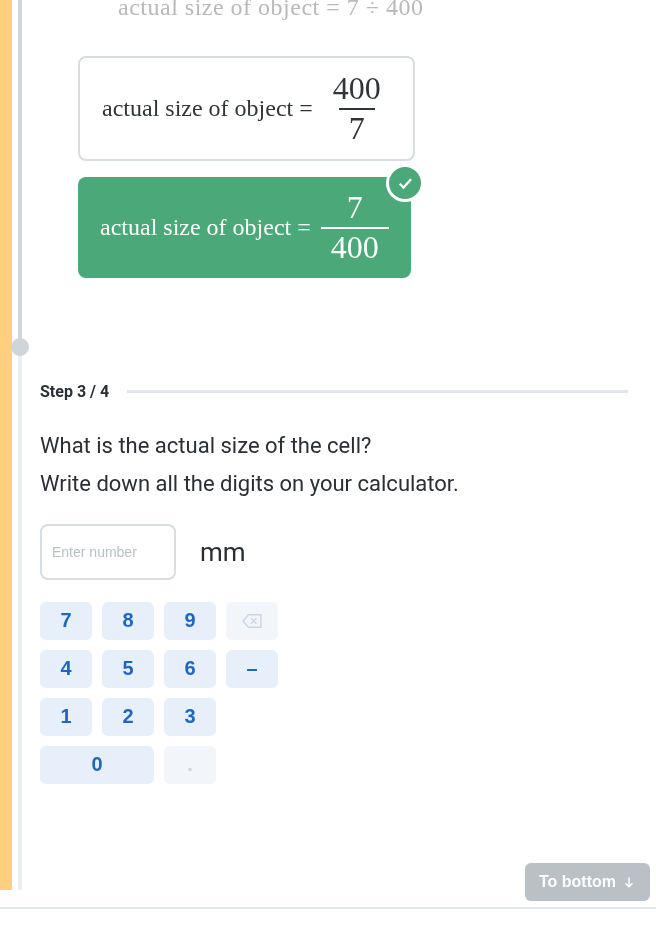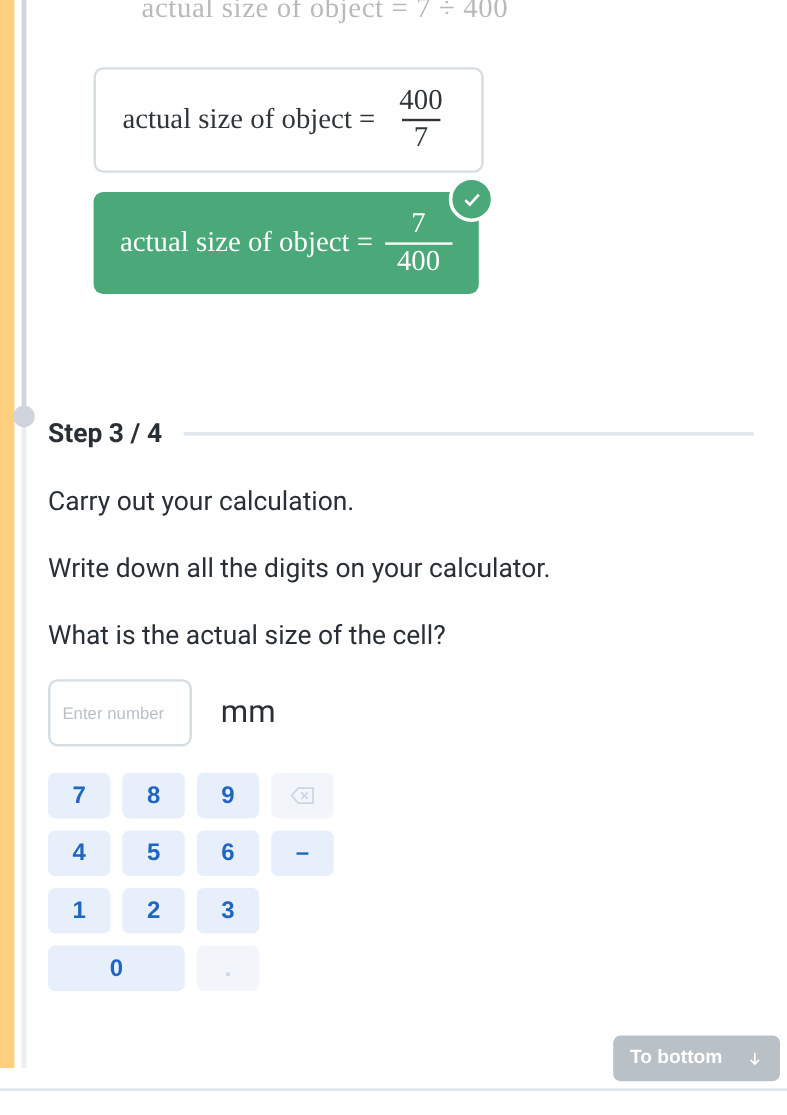--- a/index.html
+++ b/index.html
@@ -5,42 +5,42 @@
   html,body{margin:0;padding:0;font-family:-apple-system,BlinkMacSystemFont,"Segoe UI",Roboto,Arial,sans-serif;background:#fff;}
   .page{width:656px;height:929px;position:relative;box-sizing:border-box;overflow:hidden;}
   .left-rail{position:absolute;left:0;top:0;width:12px;height:890px;background:#ffcf80;}
   .timeline{position:absolute;left:18px;top:0;width:4px;height:890px;}
   .timeline .seg-upper{position:absolute;left:0;top:0;width:4px;height:340px;background:#cfd5db;}
   .timeline .seg-lower{position:absolute;left:0;top:340px;width:4px;height:550px;background:#eceff1;}
   .step-dot{position:absolute;left:11px;top:338px;width:18px;height:18px;border-radius:50%;background:#cfd5db;}
   .content{position:absolute;left:40px;top:0;right:16px;padding-right:12px;}
   .answer-card{border:2px solid #d6dde3;border-radius:8px;padding:14px 22px;display:inline-flex;align-items:center;font-family:Georgia,"Times New Roman",serif;color:#30353a;font-size:24px;margin-bottom:16px;background:#fff;}
   .answer-card.correct{background:#4aa879;color:#fff;border:none;position:relative;}
-  .frac{display:inline-flex;flex-direction:column;align-items:center;margin-left:10px;font-size:24px;line-height:1.05;}
+  .frac{display:inline-flex;flex-direction:column;align-items:center;margin-left:10px;font-size:32px;line-height:1.05;}
   .frac .fl{border-top:2px solid currentColor;padding:2px 10px 0;}
   .frac .ft{padding:0 10px 2px;}
   .check-badge{position:absolute;top:-13px;right:-13px;width:32px;height:32px;border-radius:50%;background:#4aa879;border:3px solid #fff;display:flex;align-items:center;justify-content:center;}
   .check-badge svg{stroke:#fff;stroke-width:3;fill:none;}
   .cards-wrap{padding:24px 0 0 38px;margin-top:32px;}
   .step-hdr{display:flex;align-items:center;margin-top:88px;}
-  .step-hdr .lbl{font-weight:700;color:#2a2f36;font-size:22px;margin-right:18px;}
+  .step-hdr .lbl{font-weight:700;color:#2a2f36;font-size:16px;margin-right:18px;}
   .step-hdr .rule{flex:1;height:3px;background:#e1e6ea;}
   .prompt{color:#2a2f36;font-size:22px;line-height:1.55;margin-top:28px;}
   .prompt p{margin:0 0 22px;}
   .input-row{display:flex;align-items:center;margin-top:18px;}
-  .num-input{width:120px;height:56px;border:2px solid #d6dde3;border-radius:8px;font-size:14px;color:#9aa2a9;padding:0 10px;box-sizing:border-box;outline:none;}
+  .num-input{width:136px;height:56px;border:2px solid #d6dde3;border-radius:8px;font-size:14px;color:#9aa2a9;padding:0 10px;box-sizing:border-box;outline:none;}
   .num-input::placeholder{color:#b9c0c6;}
   .unit{font-size:26px;color:#2a2f36;margin-left:24px;}
   .keypad{margin-top:22px;}
   .keypad .row{display:flex;gap:10px;margin-bottom:10px;}
   .key{height:38px;border:none;border-radius:6px;background:#e6effa;color:#1f66c1;font-weight:700;font-size:20px;cursor:pointer;display:flex;align-items:center;justify-content:center;}
   .key.n{width:52px;}
   .key.wide{width:114px;}
   .key.faded{background:#f2f6fb;color:#c9d6e5;}
-  .to-bottom{position:absolute;right:6px;bottom:28px;background:#b9c0c6;color:#fff;border:none;border-radius:6px;padding:10px 14px;font-size:16px;font-weight:600;display:flex;align-items:center;gap:20px;cursor:pointer;}
+  .to-bottom{position:absolute;right:6px;bottom:28px;background:#b9c0c6;color:#fff;border:none;border-radius:6px;padding:10px 14px;font-size:16px;font-weight:600;display:flex;align-items:center;gap:6px;cursor:pointer;}
   .footer-bar{position:absolute;left:0;right:0;bottom:0;height:20px;border-top:2px solid #e1e6ea;background:#fff;}
   .trunc-line{position:absolute;left:78px;top:-6px;font-family:Georgia,serif;color:#b9b9b9;font-size:24px;white-space:nowrap;letter-spacing:0.5px;}
 </style>
 </head>
 <body>
 
 <div class="page">
   <div class="left-rail"></div>
   <div class="timeline">
     <div class="seg-upper"></div>
@@ -73,23 +73,22 @@
         </span>
       </div>
     </div>
 
     <div class="step-hdr">
       <span class="lbl">Step 3 / 4</span>
       <div class="rule"></div>
     </div>
 
     <div class="prompt">
-      <p>Carry out your calculation.</p>
+      <p style="margin-bottom:4px">What is the actual size of the cell?</p>
       <p>Write down all the digits on your calculator.</p>
-      <p style="margin-bottom:4px">What is the actual size of the cell?</p>
     </div>
 
     <div class="input-row">
       <input class="num-input" placeholder="Enter number" style="">
       <span class="unit">mm</span>
     </div>
 
     <div class="keypad">
       <div class="row">
         <button class="key n">7</button>

